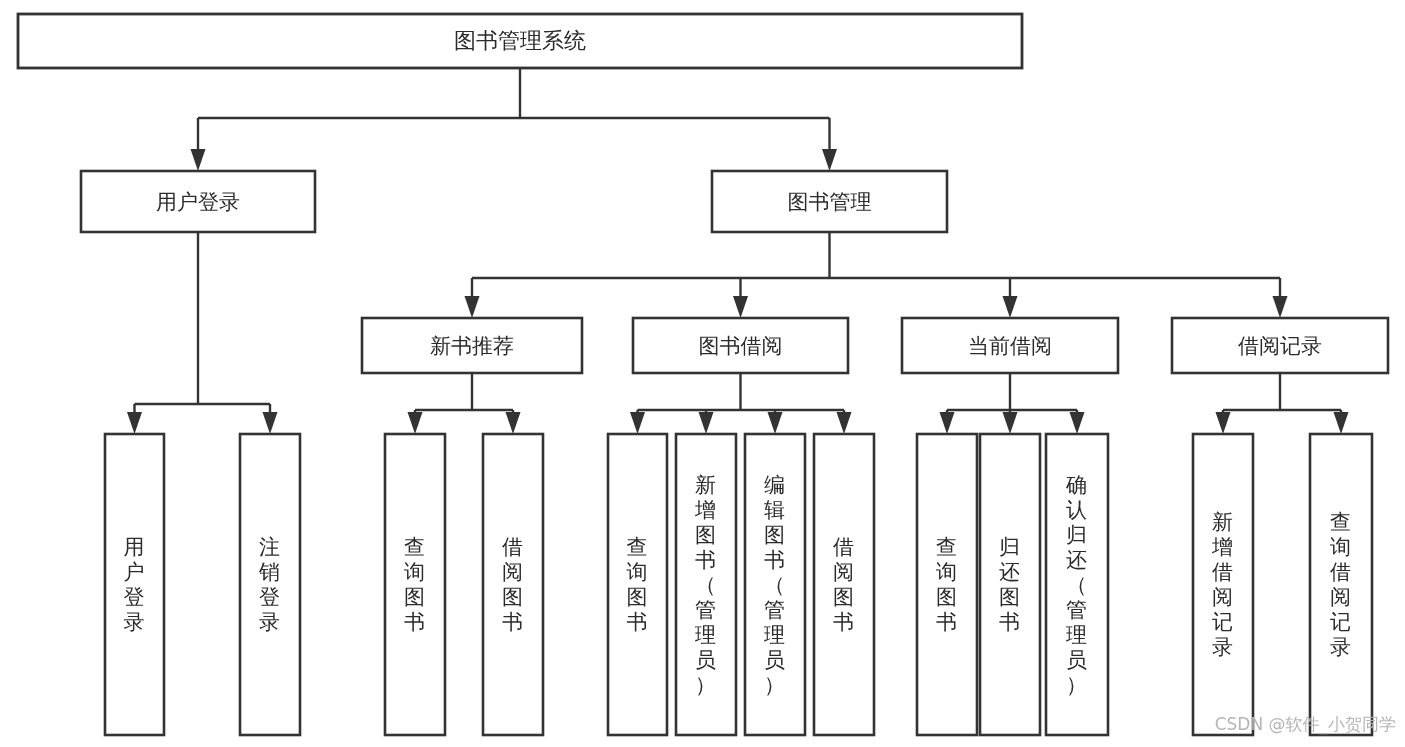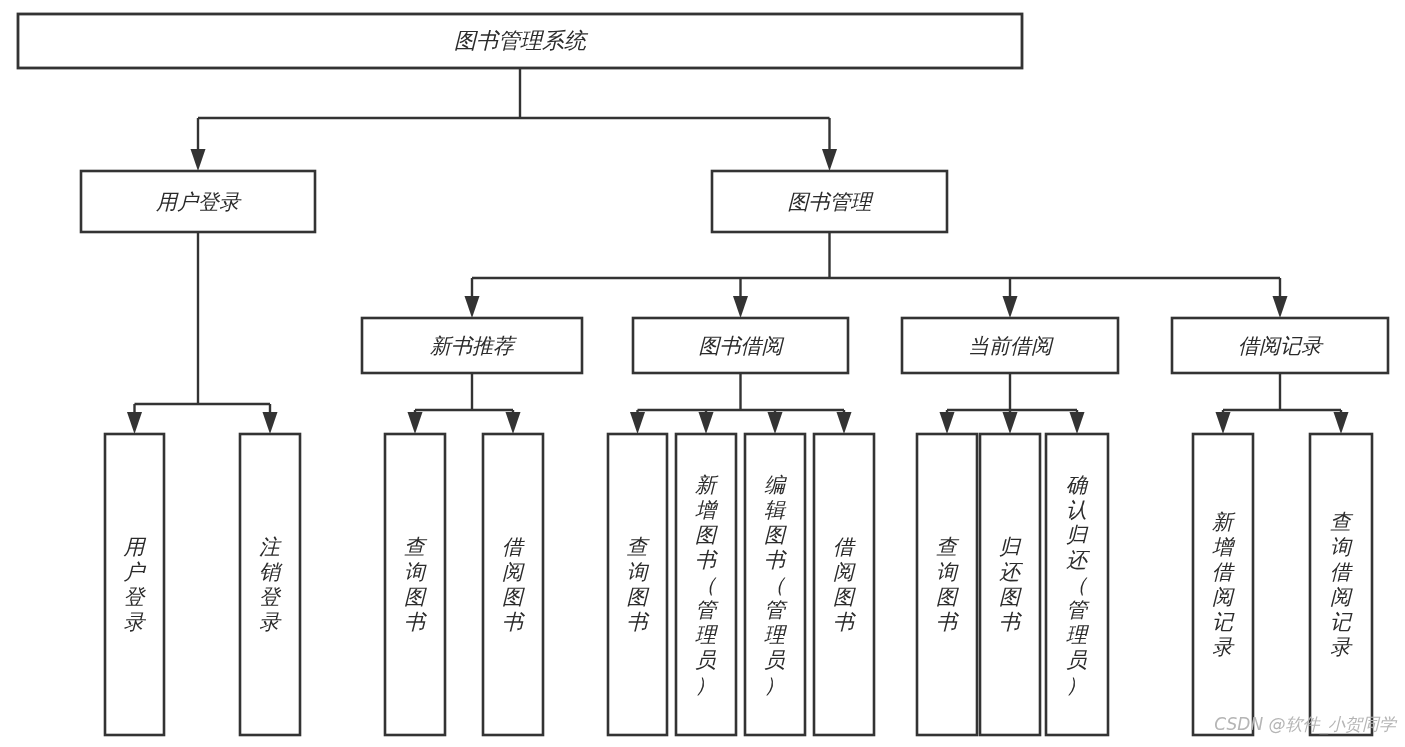--- a/index.html
+++ b/index.html
@@ -11,21 +11,20 @@
     width: 1405px;
     height: 747px;
     overflow: hidden;
     font-family: "DejaVu Sans", "Liberation Sans", sans-serif;
     position: relative;
   }
   #diagram-root {
     position: relative;
     width: 1256px;
     height: 747px;
-    font-style: italic;
   }
   svg.tree-canvas {
     position: absolute;
     left: 0;
     top: 0;
     width: 1405px;
     height: 747px;
     display: block;
   }
   .node-box {

